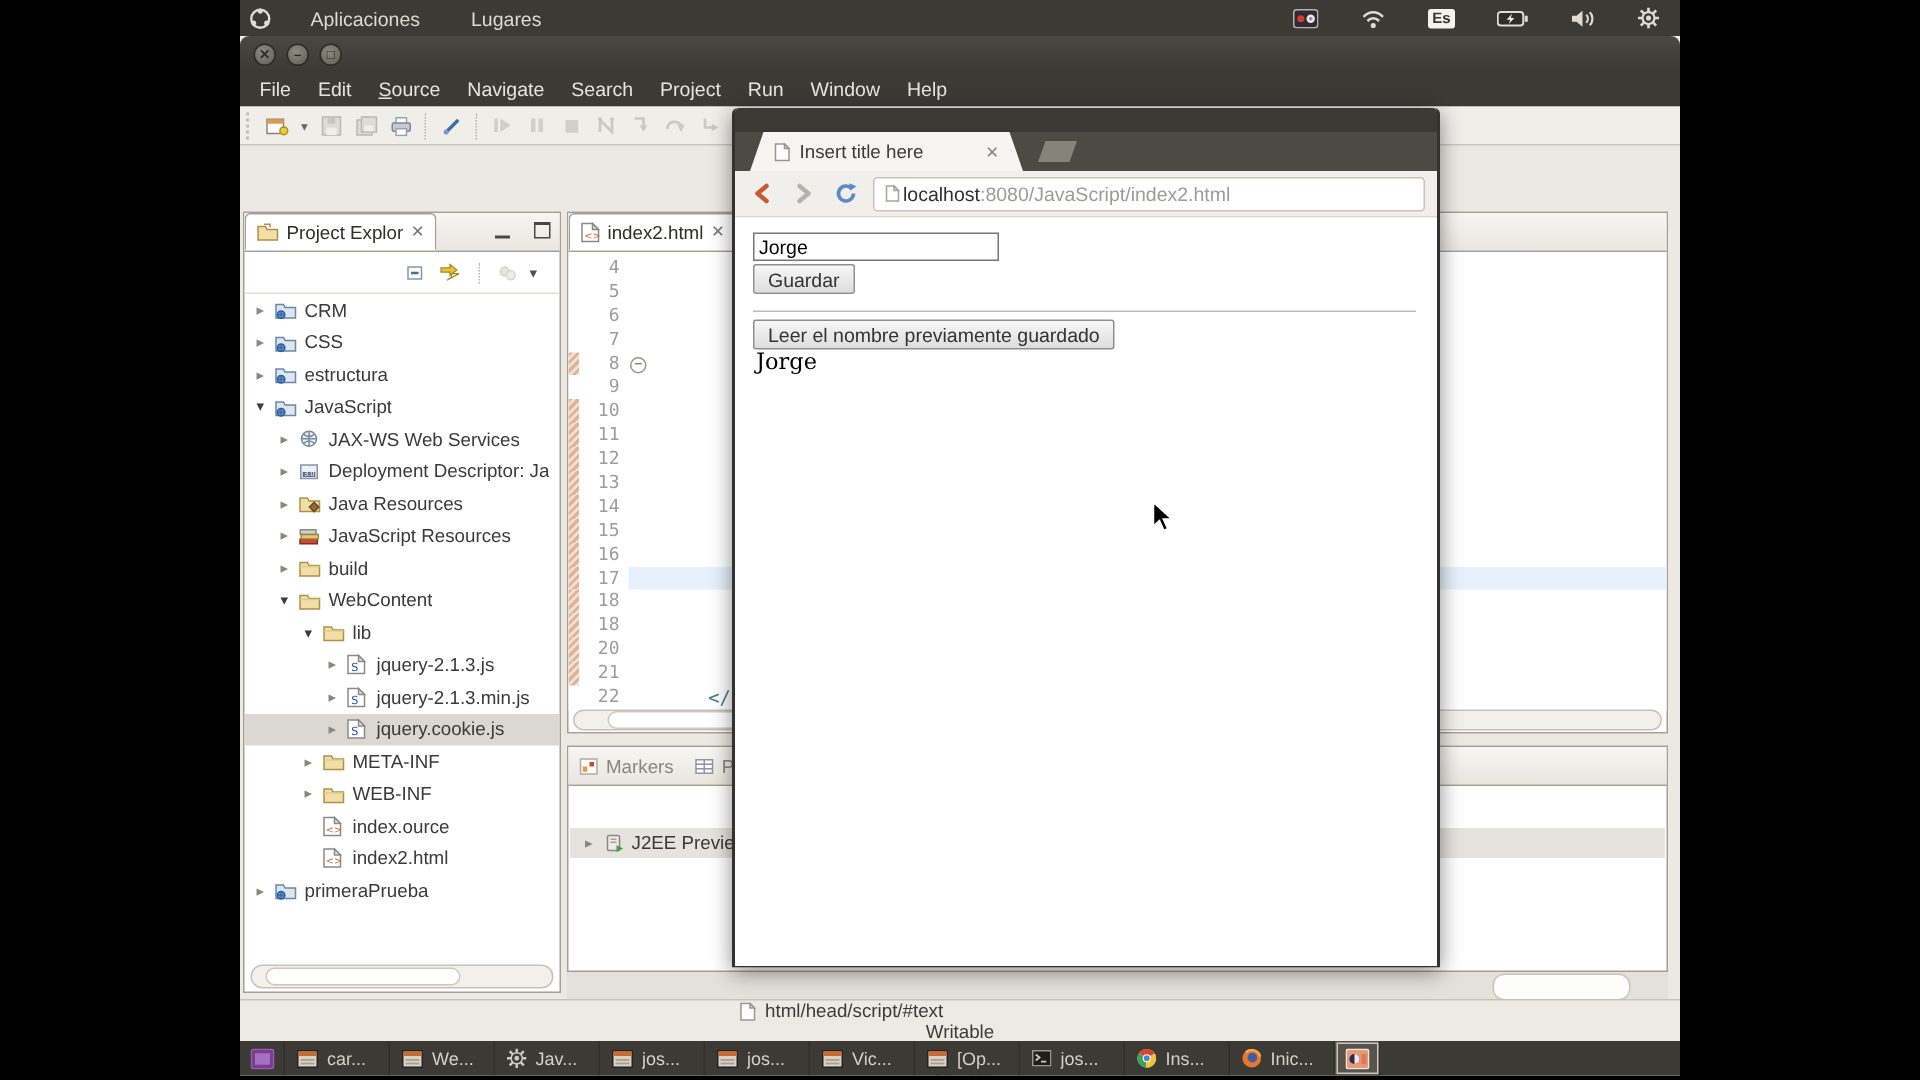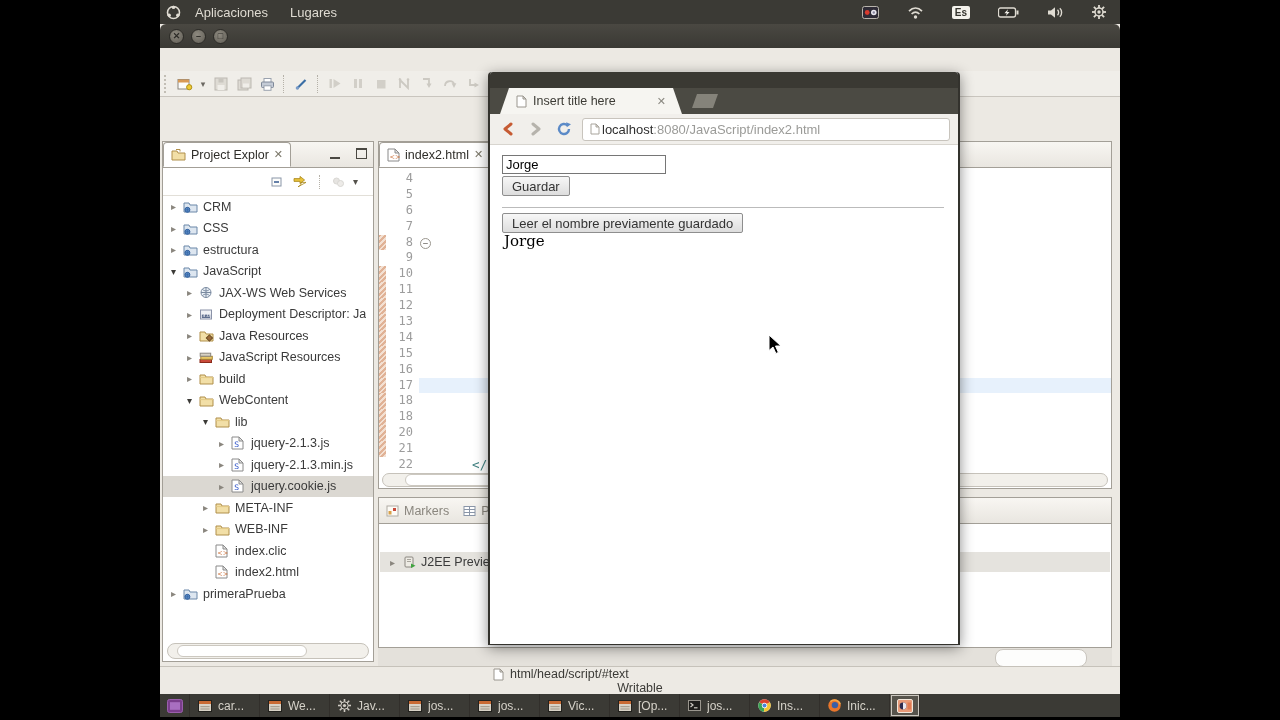--- a/index.html
+++ b/index.html
@@ -3,21 +3,21 @@
 <meta charset="utf-8">
 <style>
   html,body{margin:0;padding:0;background:#000;width:1280px;height:720px;overflow:hidden;
     font-family:"Liberation Sans",sans-serif;-webkit-font-smoothing:antialiased;}
   .abs{position:absolute;}
   #stage{position:relative;width:1280px;height:720px;background:#000;}
   #desktop{position:absolute;left:160px;top:0;width:960px;height:717px;background:#ECE9E3;overflow:hidden;}
 
   
   .top-panel{left:0;top:0;width:960px;height:24px;background:#3B3A35;color:#DFDBD2;display:flex;align-items:center;font-size:13px;}
-  .tp-left{display:flex;align-items:center;gap:6px;padding-left:6px;}
+  .tp-left{display:flex;align-items:center;gap:18px;padding-left:6px;}
   .tp-menu{padding:2px 8px;}
   .tp-right{margin-left:auto;display:flex;align-items:center;gap:28px;padding-right:14px;}
   .kb-ind{background:#F4F2EC;color:#35342E;font-size:10px;font-weight:bold;padding:1px 3px;border-radius:2px;}
 
   
   .ec-title{left:0;top:24px;width:960px;height:24px;background:linear-gradient(#4A4842,#3A3934);
     display:flex;align-items:center;color:#A8A49B;font-size:13px;font-weight:bold;border-radius:6px 6px 0 0;}
   .wbtns{display:flex;gap:7px;padding:0 10px 0 9px;}
   .wbtn{width:13px;height:13px;border-radius:50%;background:radial-gradient(circle at 40% 35%,#8E8A80,#5F5C54);
     border:1px solid #2C2B27;color:#2C2B27;font-size:9px;line-height:12px;text-align:center;}
@@ -201,20 +201,31 @@
   </div>
 
   <div class="abs ec-title">
     <div class="wbtns">
       <span class="wbtn">✕</span>
       <span class="wbtn">–</span>
       <span class="wbtn">□</span>
     </div>
   </div>
 
+  <div class="abs ec-menubar">
+        <div class="menu-item">File</div>
+        <div class="menu-item">Edit</div>
+        <div class="menu-item"><u>S</u>ource</div>
+        <div class="menu-item">Navigate</div>
+        <div class="menu-item">Search</div>
+        <div class="menu-item">Project</div>
+        <div class="menu-item">Run</div>
+        <div class="menu-item">Window</div>
+        <div class="menu-item">Help</div>
+      </div>
 
   <div class="abs ec-toolbar">
     <span class="tb-handle"></span>
     <span class="tbi">
       <svg width="16" height="14">
             <rect x="1" y="2.5" width="11" height="9.5" fill="#FDFDFB" stroke="#8A867E"></rect>
             <rect x="1" y="2.5" width="11" height="3" fill="#D89A56"></rect>
             <circle cx="12.2" cy="10.2" r="2.6" fill="#EFCB35" stroke="#B0901A"></circle>
           </svg>
     </span>
@@ -536,21 +547,21 @@
           </div>
           <div class="pe-row" style="padding-left: 37px;">
             <span class="tw none"></span>
             <span class="ticon">
               <svg width="13" height="14">
                 <path d="M1 1 h7 l4 4 v8 H1 z" fill="#FFF" stroke="#8A8A8A"></path>
                 <path d="M8 1 l4 4 h-4 z" fill="#E4E4E4" stroke="#8A8A8A"></path>
                 <text x="2.2" y="11" font-size="6.5" fill="#C96A32" font-family="DejaVu Sans">&lt;&gt;</text>
               </svg>
             </span>
-            <span class="tlabel">index.clic</span>
+            <span class="tlabel">index.ource</span>
           </div>
           <div class="pe-row" style="padding-left: 37px;">
             <span class="tw none"></span>
             <span class="ticon">
               <svg width="13" height="14">
                 <path d="M1 1 h7 l4 4 v8 H1 z" fill="#FFF" stroke="#8A8A8A"></path>
                 <path d="M8 1 l4 4 h-4 z" fill="#E4E4E4" stroke="#8A8A8A"></path>
                 <text x="2.2" y="11" font-size="6.5" fill="#C96A32" font-family="DejaVu Sans">&lt;&gt;</text>
               </svg>
             </span>

